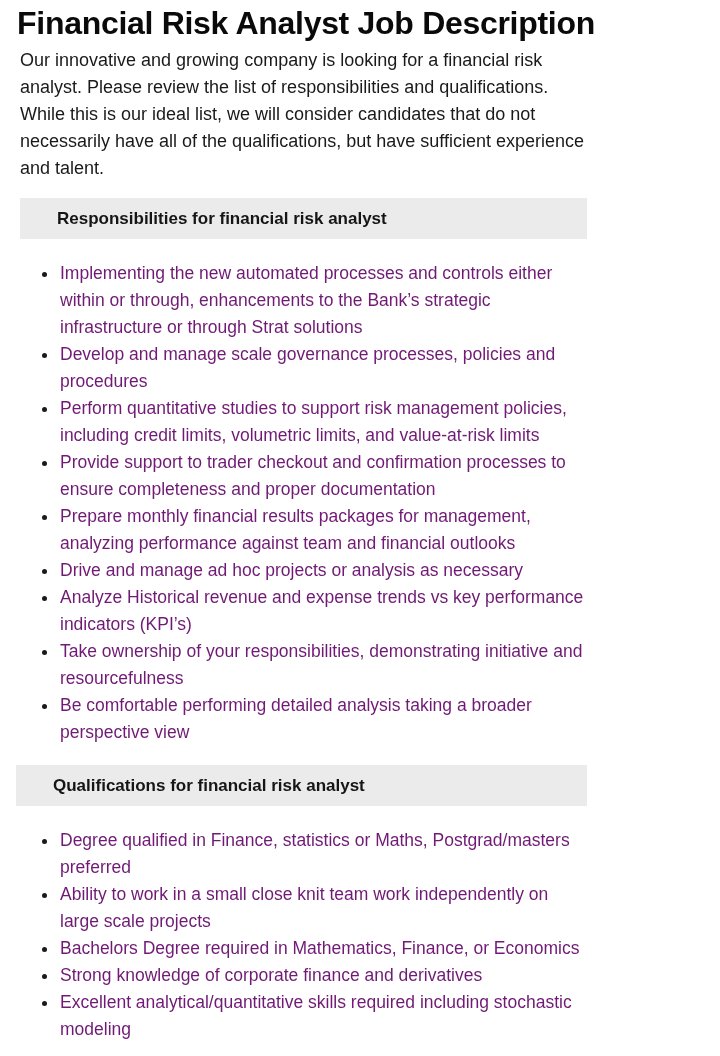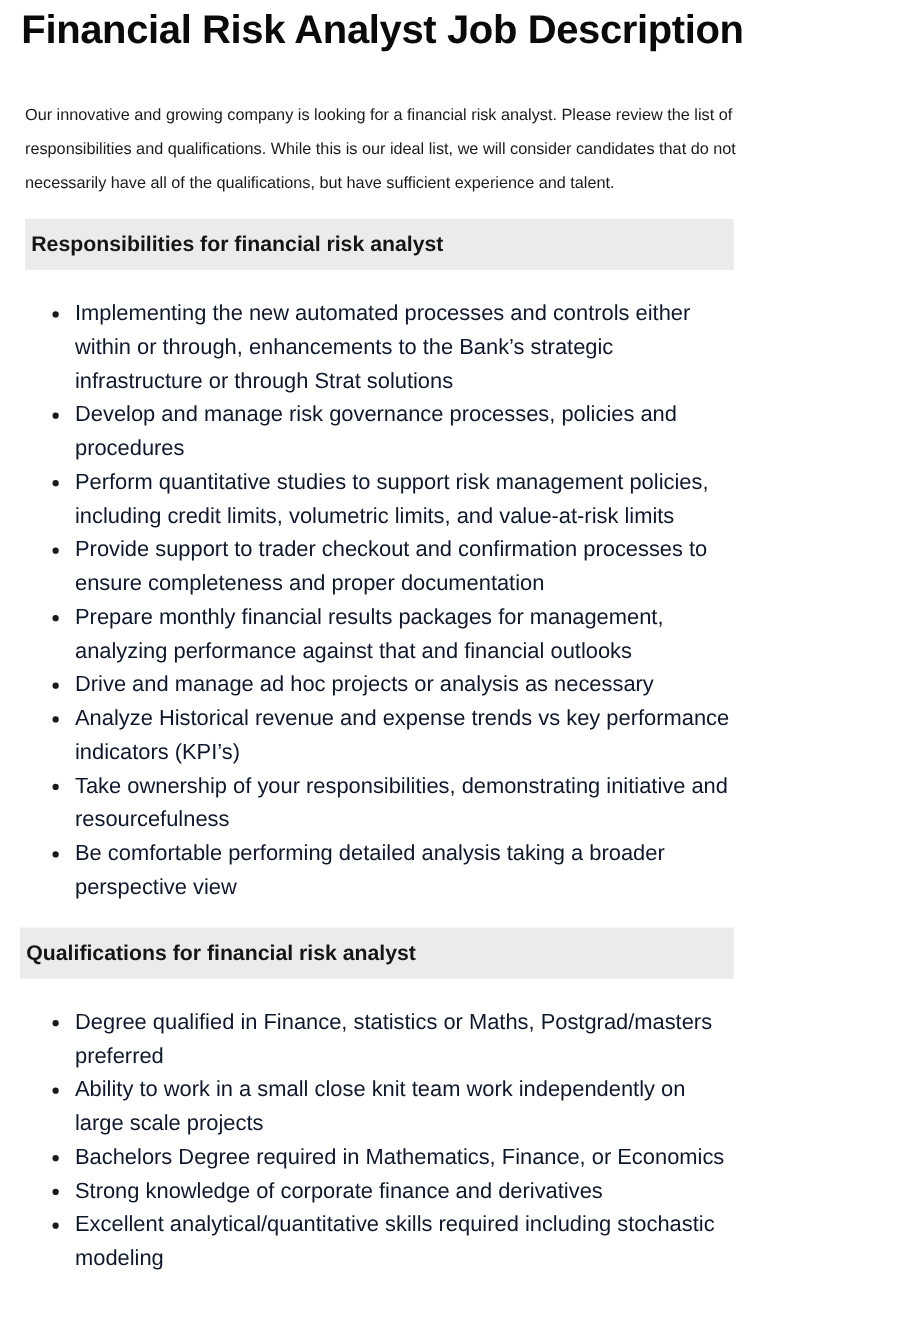--- a/index.html
+++ b/index.html
@@ -24,49 +24,49 @@
       padding-top: 3px;
       height: 40px;
       text-align: center;
       font-size: 32px;
       font-weight: bold;
       line-height: 40px;
       letter-spacing: -0.3px;
       color: #0a0a0a;
     }
     .intro {
-      margin: 35px 20px 0 20px;
-      font-size: 13px;
+      margin: 4px 20px 0 20px;
+      font-size: 18px;
       line-height: 27px;
       color: #1a1a1a;
     }
     .section-header {
       margin: 0 25px 0 20px;
       height: 41px;
       background: #ebebeb;
       display: flex;
       align-items: center;
-      padding-left: 5px;
+      padding-left: 37px;
       font-size: 17px;
       font-weight: bold;
       color: #151515;
     }
     .section-header.resp { margin-top: 16px; }
     .section-header.qual { margin-top: 19px; margin-left: 16px; }
     ul.items {
       list-style: none;
       margin: 21px 20px 0 20px;
       padding: 0;
     }
     ul.items li {
       position: relative;
       padding-left: 40px;
       font-size: 17.5px;
       line-height: 27px;
-      color: #0f172a;
+      color: #701a75;
     }
     ul.items li::before {
       content: "";
       position: absolute;
       left: 22px;
       top: 12px;
       width: 5px;
       height: 5px;
       border-radius: 50%;
       background: #1a1a1a;
@@ -76,24 +76,24 @@
 <body>
 
 <div class="page">
   <h1 class="title">Financial Risk Analyst Job Description</h1>
 
   <p class="intro">Our innovative and growing company is looking for a financial risk analyst. Please review the list of responsibilities and qualifications. While this is our ideal list, we will consider candidates that do not necessarily have all of the qualifications, but have sufficient experience and talent.</p>
 
   <div class="section-header resp">Responsibilities for financial risk analyst</div>
   <ul class="items">
     <li>Implementing the new automated processes and controls either within or through, enhancements to the Bank’s strategic infrastructure or through Strat solutions</li>
-    <li>Develop and manage risk governance processes, policies and procedures</li>
+    <li>Develop and manage scale governance processes, policies and procedures</li>
     <li>Perform quantitative studies to support risk management policies, including credit limits, volumetric limits, and value-at-risk limits</li>
     <li>Provide support to trader checkout and confirmation processes to ensure completeness and proper documentation</li>
-    <li>Prepare monthly financial results packages for management, analyzing performance against that and financial outlooks</li>
+    <li>Prepare monthly financial results packages for management, analyzing performance against team and financial outlooks</li>
     <li>Drive and manage ad hoc projects or analysis as necessary</li>
     <li>Analyze Historical revenue and expense trends vs key performance indicators (KPI’s)</li>
     <li>Take ownership of your responsibilities, demonstrating initiative and resourcefulness</li>
     <li>Be comfortable performing detailed analysis taking a broader perspective view</li>
   </ul>
 
   <div class="section-header qual">Qualifications for financial risk analyst</div>
   <ul class="items">
     <li>Degree qualified in Finance, statistics or Maths, Postgrad/masters preferred</li>
     <li>Ability to work in a small close knit team work independently on large scale projects</li>

